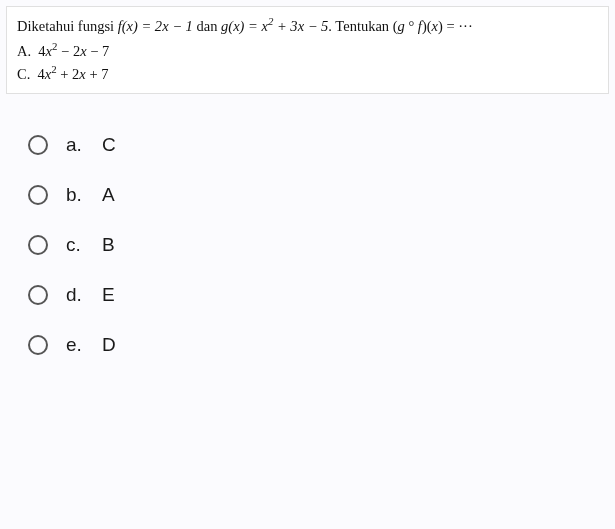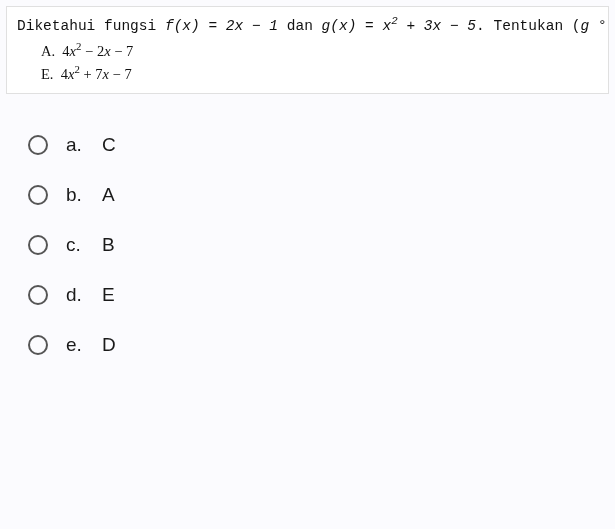--- a/index.html
+++ b/index.html
@@ -12,23 +12,23 @@
     }
     .question-box {
       background: #ffffff;
       border: 1px solid #e0e0e0;
       padding: 8px 10px;
       margin: 6px 6px 0 6px;
       font-size: 14.5px;
       line-height: 1.6;
       color: #111;
     }
-    .question-line { white-space: nowrap; font-family: Liberation Mono, monospace; }
+    .question-line { white-space: nowrap; }
     .choices-internal { margin-top: 2px; }
-    .choices-internal div { line-height: 1.55; margin-left: 24px; }
+    .choices-internal div { line-height: 1.55; }
     .answer-list {
       margin-top: 40px;
       padding-left: 28px;
     }
     .answer-option {
       display: flex;
       align-items: center;
       margin-bottom: 28px;
       font-family: Arial, sans-serif;
       font-size: 19px;
@@ -49,21 +49,21 @@
   </style>
 </head>
 <body>
 
 <div class="question-box">
   <div class="question-line">
     <span>Diketahui fungsi </span><i><i>f</i>(<i>x</i>) = 2<i>x</i> − 1</i><span> dan </span><i><i>g</i>(<i>x</i>) = <i>x</i><sup>2</sup> + 3<i>x</i> − 5</i><span>. Tentukan (<i>g</i> ° <i>f</i>)(<i>x</i>) = ···</span>
   </div>
   <div class="choices-internal">
     <div>A.&nbsp;&nbsp;<span>4<i>x</i><sup>2</sup> − 2<i>x</i> − 7</span></div>
-    <div>E.&nbsp;&nbsp;<span>4<i>x</i><sup>2</sup> + 7<i>x</i> − 7</span></div>
+    <div>C.&nbsp;&nbsp;<span>4<i>x</i><sup>2</sup> + 2<i>x</i> + 7</span></div>
   </div>
 </div>
 
 <div class="answer-list">
   <div class="answer-option">
     <span class="radio-circle"></span>
     <span class="opt-letter">a.</span>
     <span class="opt-value">C</span>
   </div>
   <div class="answer-option">

